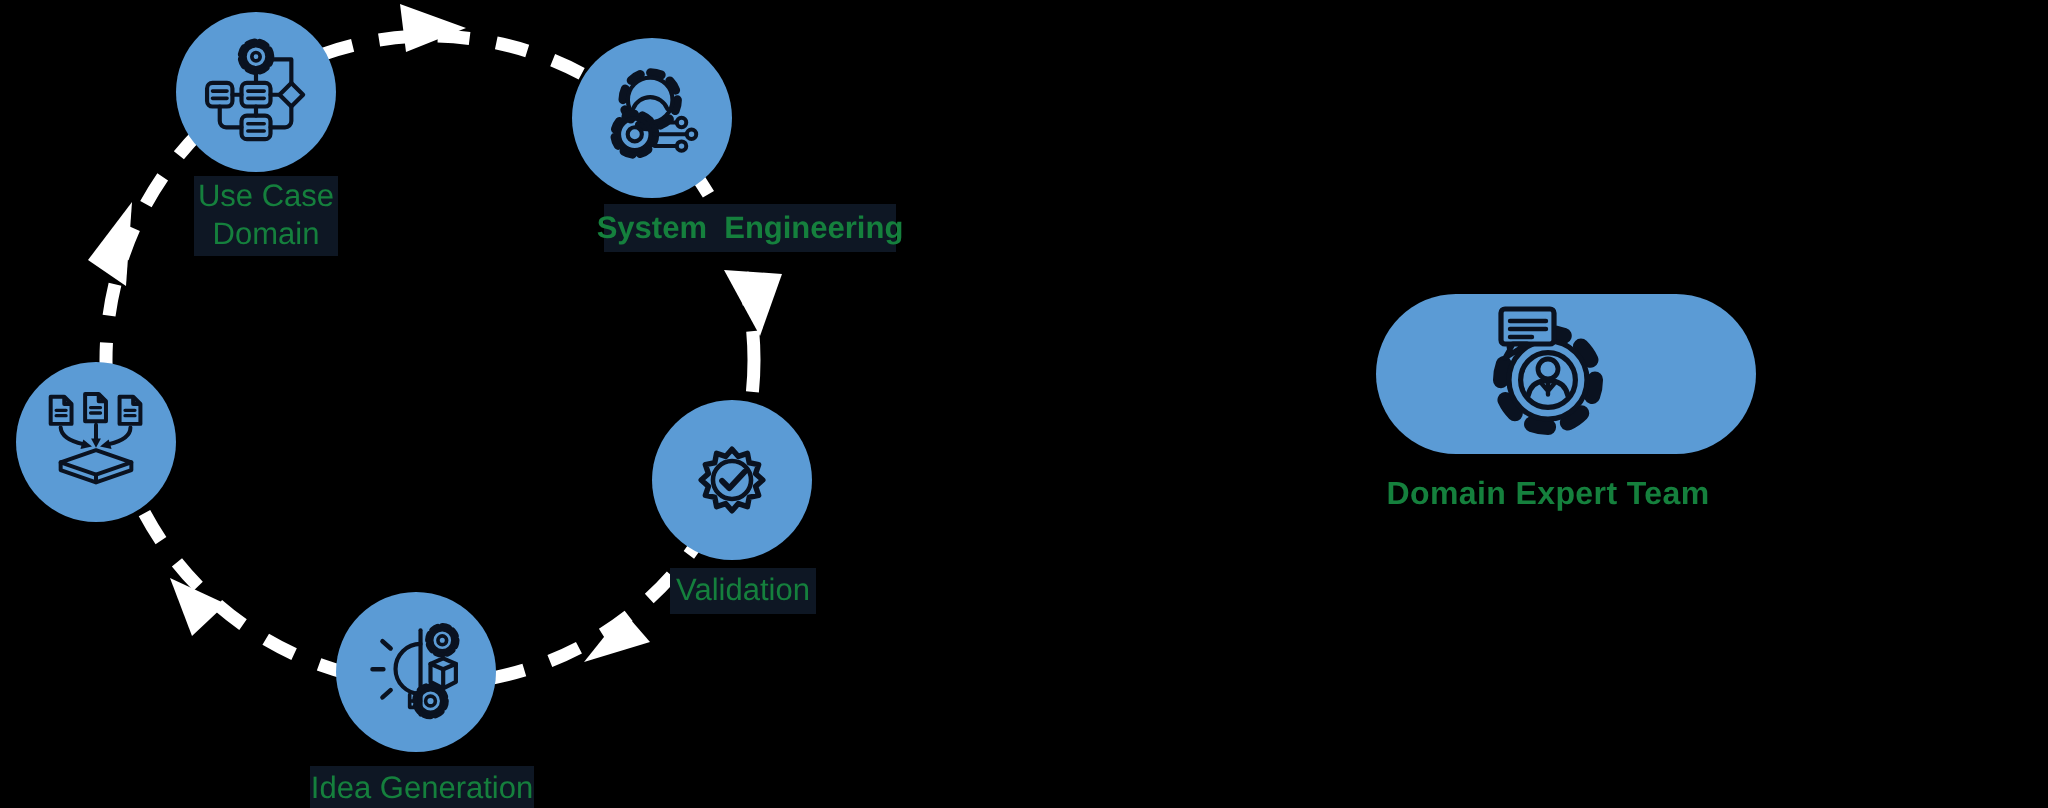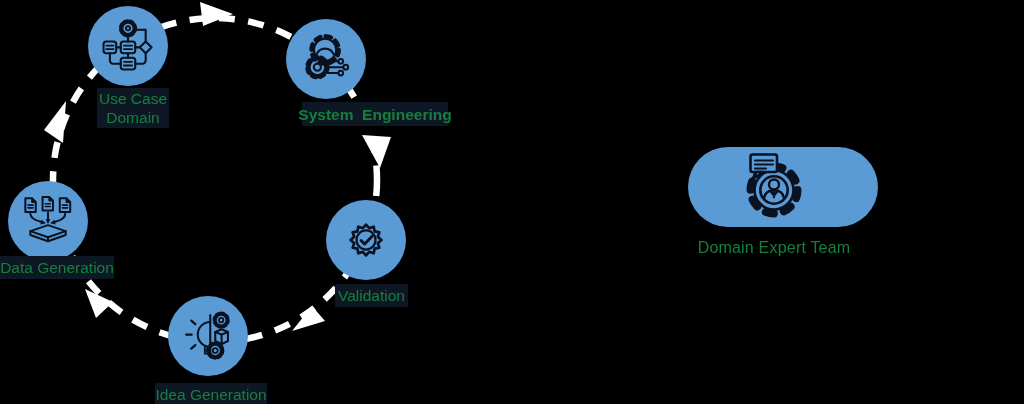--- a/index.html
+++ b/index.html
@@ -19,21 +19,21 @@
   #lbl-ig{left:155px;top:383px;width:112px;height:23px;}
   #node-ucd{left:88px;top:6px;}
   #node-se{left:286px;top:19px;}
   #node-val{left:326px;top:200px;}
   #node-ig{left:168px;top:296px;}
   #node-dg{left:8px;top:181px;}
   .pill{position:absolute;left:688px;top:147px;width:190px;height:80px;border-radius:40px;
         background:#5b9bd5;}
   #det-icon{position:absolute;left:733px;top:145px;}
   #lbl-det{left:690px;top:237px;width:168px;height:20px;background:transparent;
-           font-weight:400;font-size:16px;letter-spacing:.2px;}
+           font-weight:700;font-size:16px;letter-spacing:.2px;}
   svg{display:block;}
 </style>
 </head>
 <body>
 
 <div class="stage">
 
   <svg class="ring-svg" width="1024" height="404" viewBox="0 0 1024 404">
     <circle cx="215" cy="180" r="162" fill="none" stroke="#ffffff" stroke-width="6.5" stroke-dasharray="16 13.5"></circle>
     <polygon points="200,2 233,14 203,26" fill="#ffffff"></polygon>
@@ -132,21 +132,20 @@
     </svg>
   </div>
 
   <div class="label" id="lbl-ucd">
     <span>Use Case</span>
     <span>Domain</span>
   </div>
   <div class="label" id="lbl-se">System  Engineering</div>
   <div class="label" id="lbl-val">Validation</div>
   <div class="label" id="lbl-ig">Idea Generation</div>
-  <div class="label" id="lbl-dg">Data Generation</div>
 
   <div class="pill"></div>
   <svg id="det-icon" width="80" height="80" viewBox="0 0 80 80">
     <g fill="none" stroke="#0a1220" stroke-width="2.6" stroke-linecap="round" stroke-linejoin="round">
       <circle cx="41" cy="45" r="23.5" stroke-width="8" stroke-dasharray="8.2 10.2"></circle>
       <circle cx="41" cy="45" r="19.5"></circle>
       <circle cx="41" cy="45" r="13.7"></circle>
       <circle cx="41" cy="39.5" r="5" stroke-width="2.4"></circle>
       <path d="M31,53 Q32.5,46 39,45.5 H43 Q49.5,46 51,53"></path>
       <path d="M37,45.8 L41,50.5 L45,45.8 M41,46.5 V52.3" stroke-width="2.2"></path>

